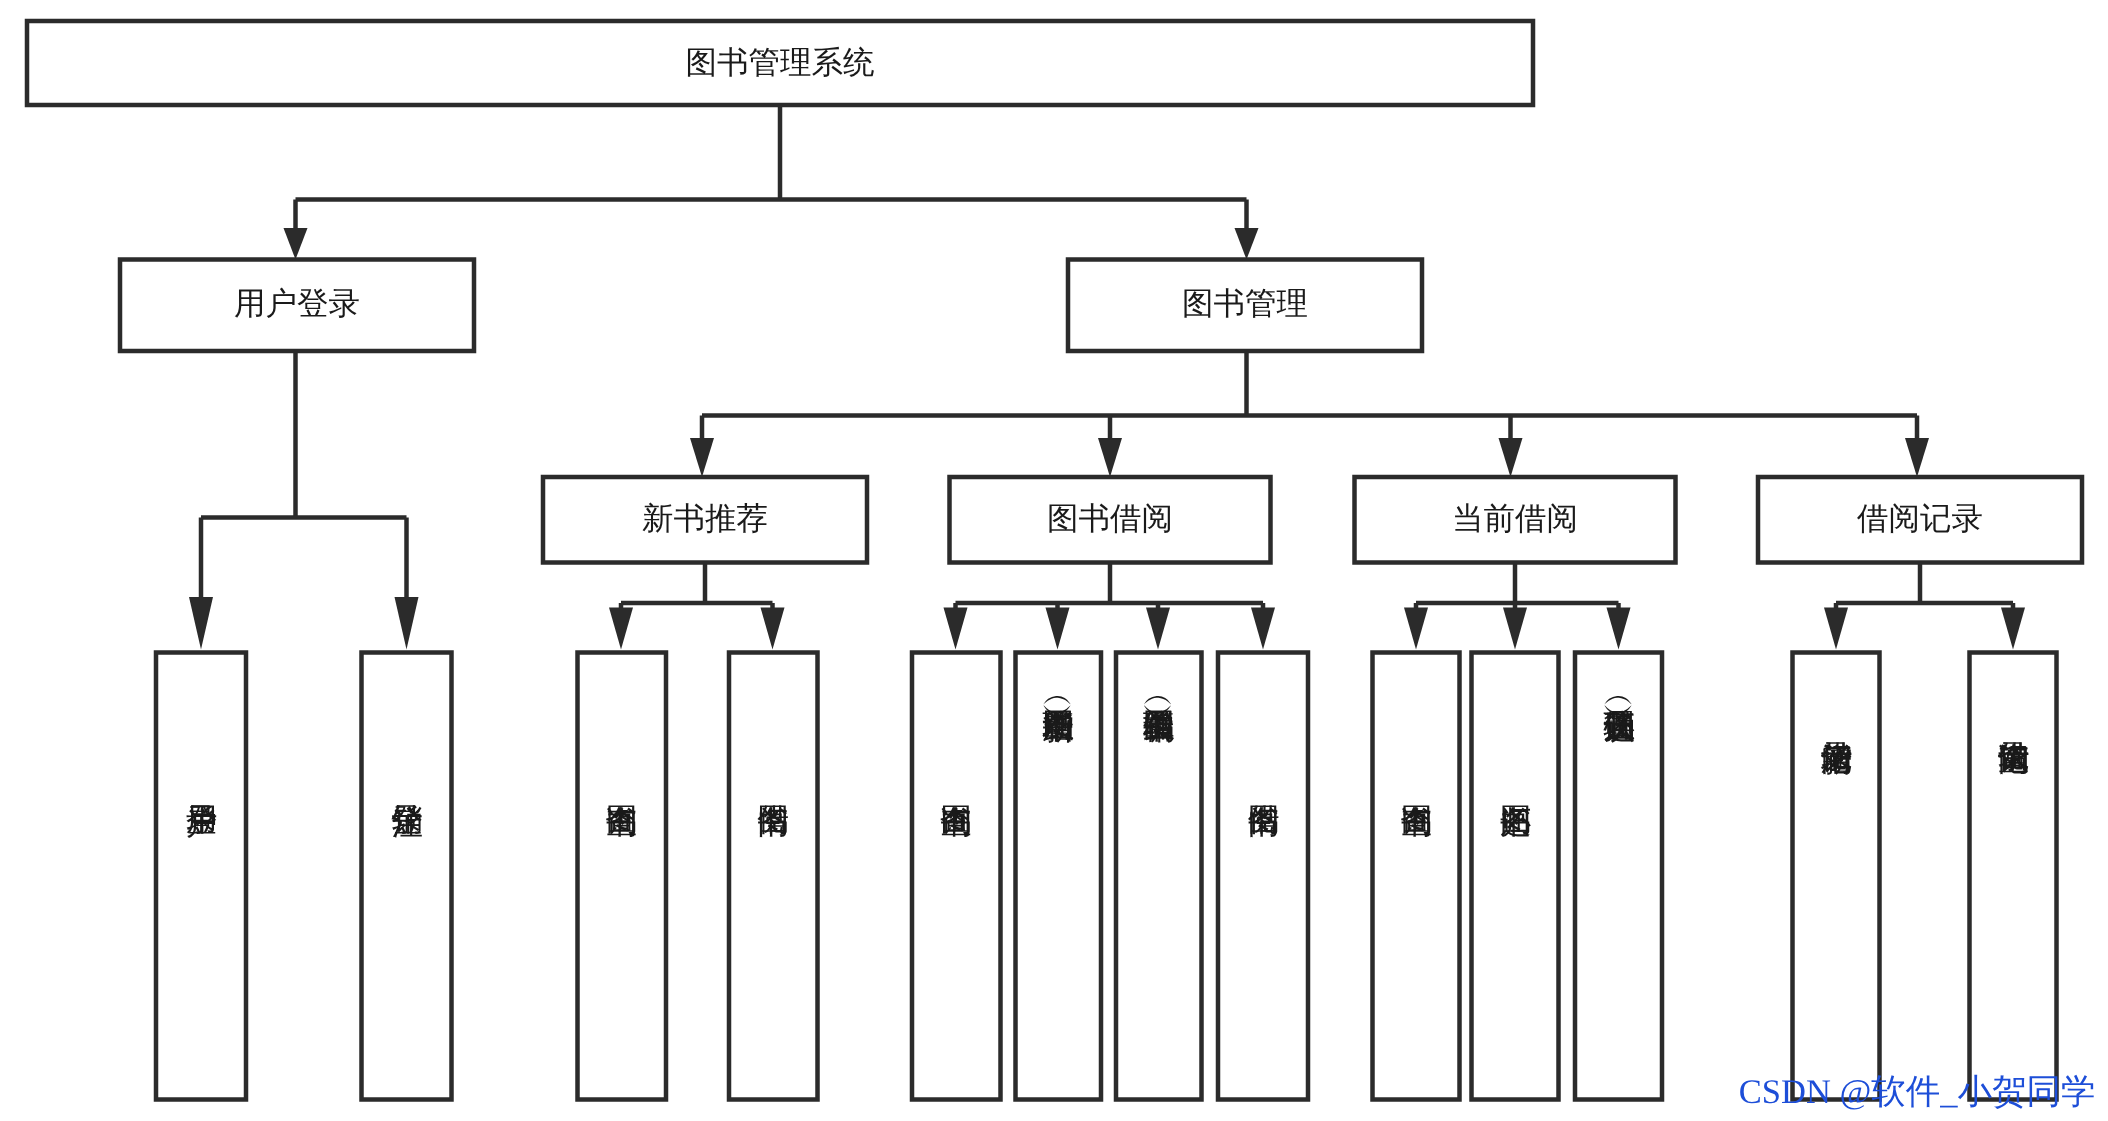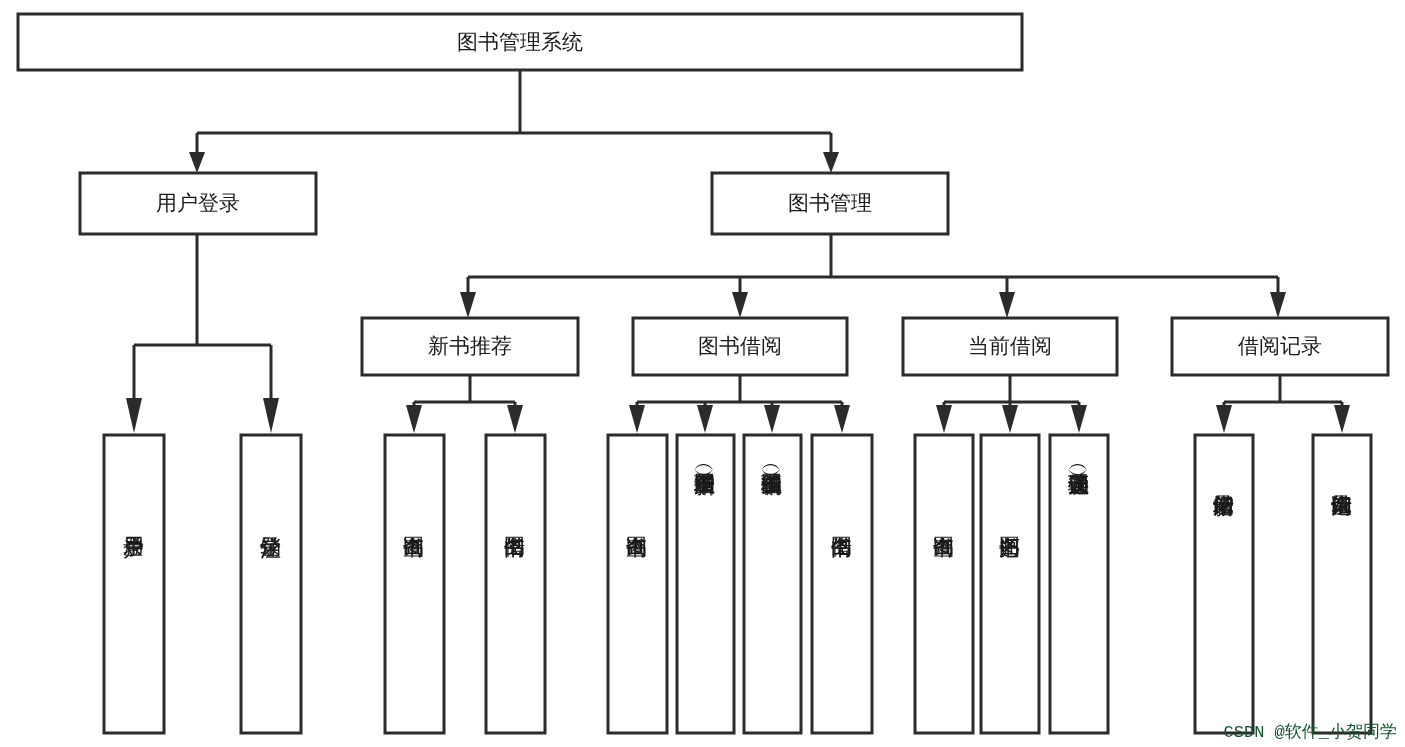--- a/index.html
+++ b/index.html
@@ -56,23 +56,23 @@
   .node-label-v {
     font-family: "Liberation Sans", "DejaVu Sans", sans-serif;
     font-size: 21px;
     fill: #1a1a1a;
     text-anchor: middle;
   }
   .watermark {
     position: absolute;
     right: 8px;
     bottom: 4px;
-    font-family: Liberation Mono, monospace;
-    font-size: 17px;
-    color: #14532d;
+    font-family: Liberation Serif, serif;
+    font-size: 23px;
+    color: #1d4ed8;
     white-space: nowrap;
     user-select: none;
     pointer-events: none;
   }
 </style>
 </head>
 <body>
 
 <div id="diagram-root">
   <svg class="diagram" viewBox="0 0 1405 747" xmlns="http://www.w3.org/2000/svg">

